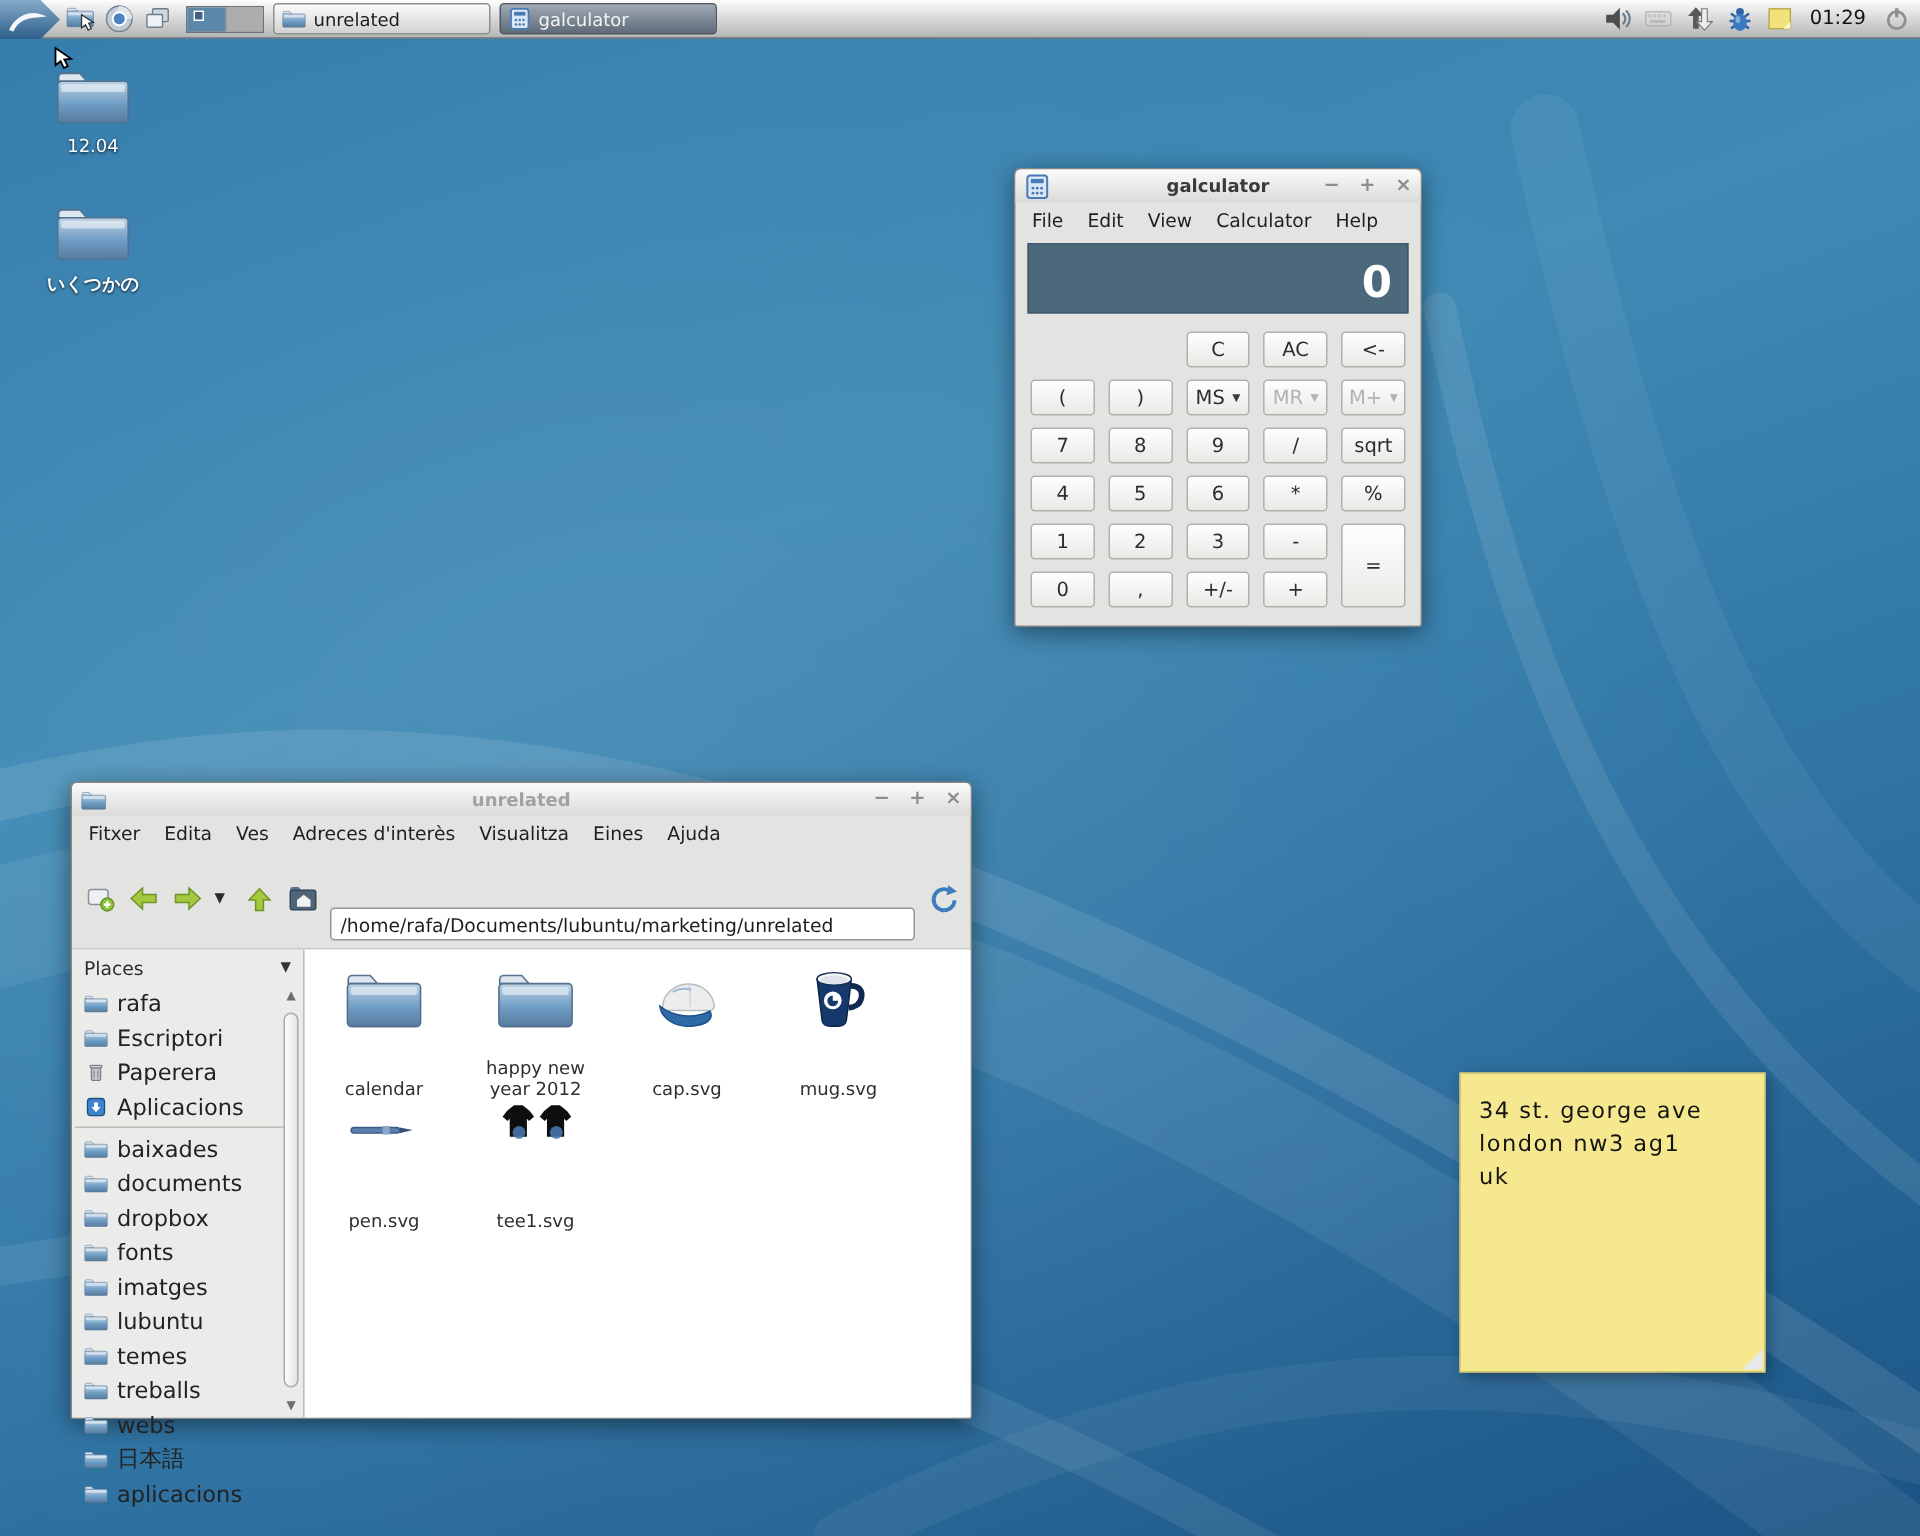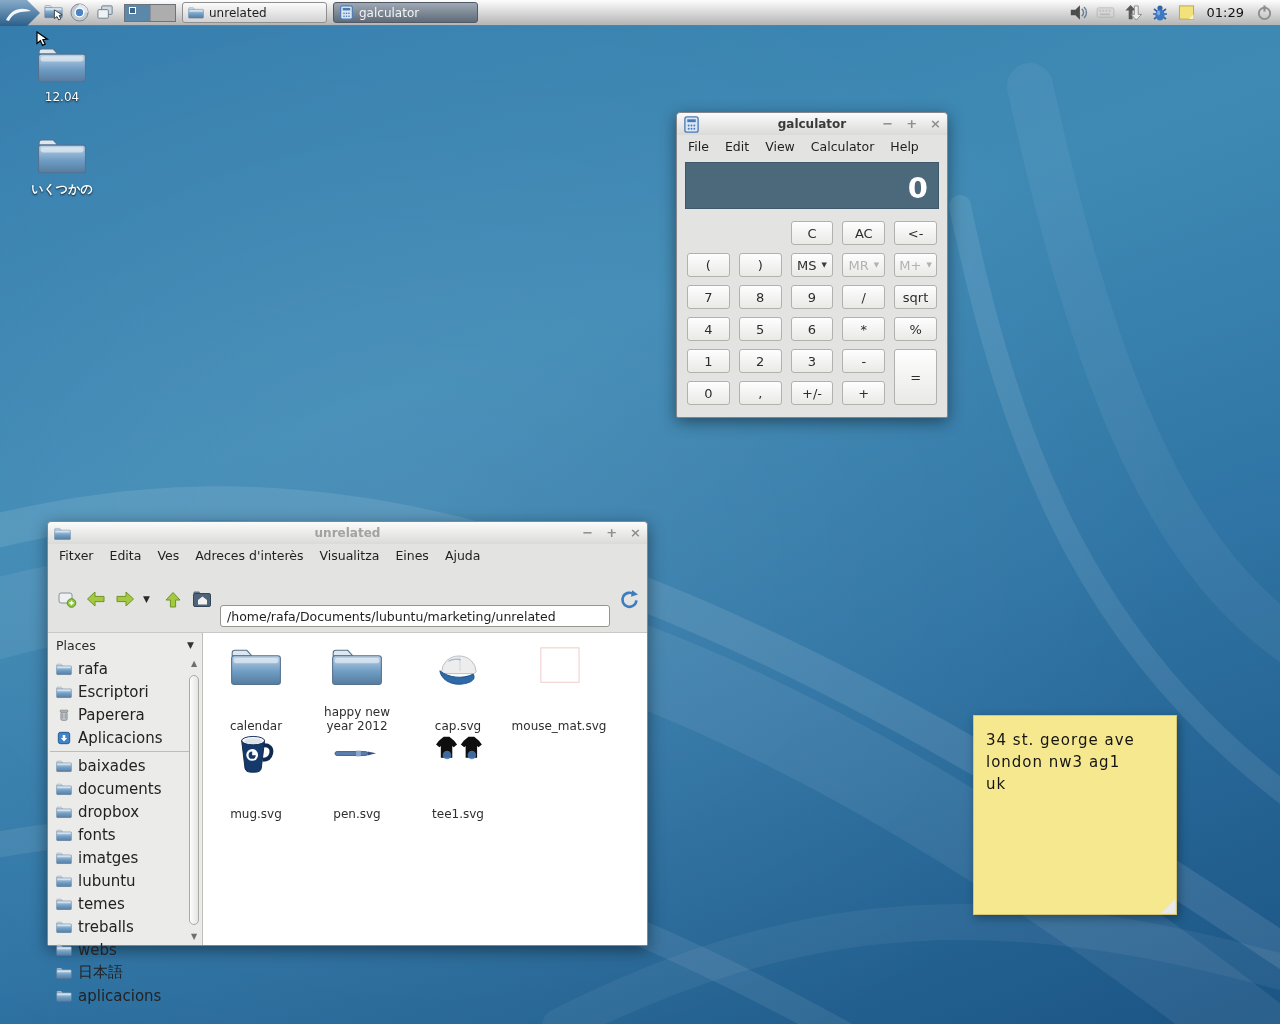--- a/index.html
+++ b/index.html
@@ -573,26 +573,20 @@
         <svg class="f-ico" viewBox="0 0 52 44">
           <path d="M9 28 a18 16.5 0 0 1 36 0 l-2 2 H11 z" fill="#ededee" stroke="#b9bcbe"></path>
           <path d="M27 11.5 q2 8 1 16" stroke="#cfd2d4" fill="none"></path>
           <path d="M16 17 q6-3.5 13-1.5" stroke="#9fb8d8" stroke-width="1.4" fill="none"></path>
           <path d="M7 27 c9 7.5 24 9 35 3.5 c3 5.5-2 9.5-13 10.5 C17 42 8 35 7 27 z" fill="#2e6aa8" stroke="#1d4f86"></path>
         </svg>
         <span class="f-name">cap.svg</span>
       </div>
       <div class="file">
         <svg class="f-ico" viewBox="0 0 52 44">
-          <rect x="7" y="3" width="40" height="36" fill="#fff" stroke="#efc9c6"></rect>
-        </svg>
-        <span class="f-name">mouse_mat.svg</span>
-      </div>
-      <div class="file">
-        <svg class="f-ico" viewBox="0 0 52 44">
           <path d="M33 13 c7-1 10 3 9 8 c-1 5-5 7-9 7" fill="none" stroke="#0f2a50" stroke-width="4"></path>
           <path d="M11 8 L14.5 37 c.4 2.8 3 4 6 4 h5 c3 0 5.6-1.2 6-4 L35 8 z" fill="#16396b" stroke="#0d2547"></path>
           <ellipse cx="23" cy="8" rx="12" ry="4.4" fill="#f4f6f8" stroke="#0f2c55"></ellipse>
           <ellipse cx="23" cy="8.6" rx="9.4" ry="3" fill="#dfe4ea"></ellipse>
           <circle cx="22" cy="23" r="6.2" fill="#fff"></circle>
           <path d="M22 19.5 a3.8 3.8 0 1 0 3.8 3.8 l-3.8 0 z" fill="#16396b"></path>
         </svg>
         <span class="f-name">mug.svg</span>
       </div>
       <div class="file">

